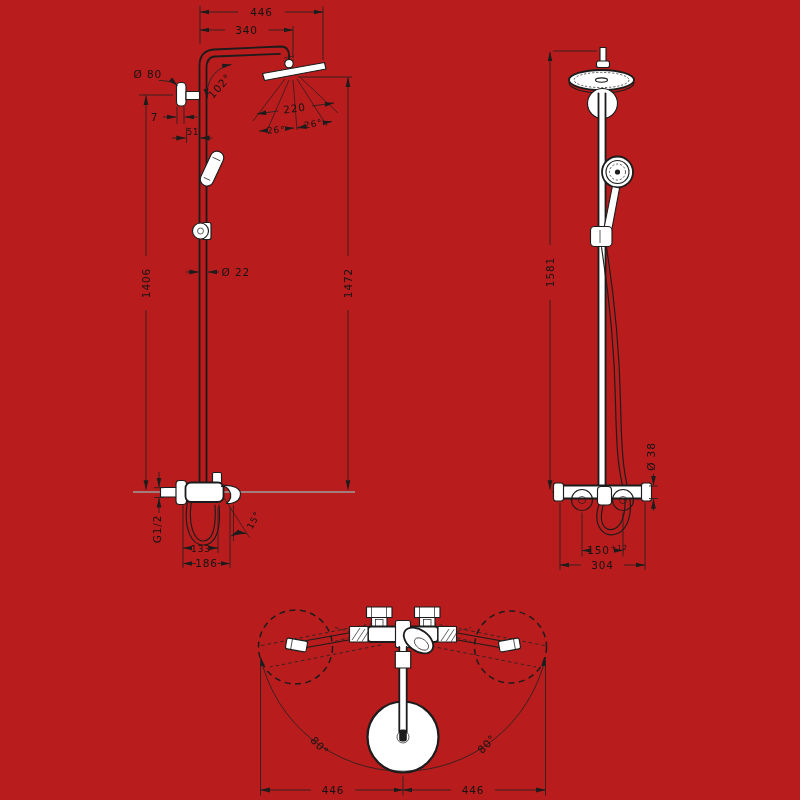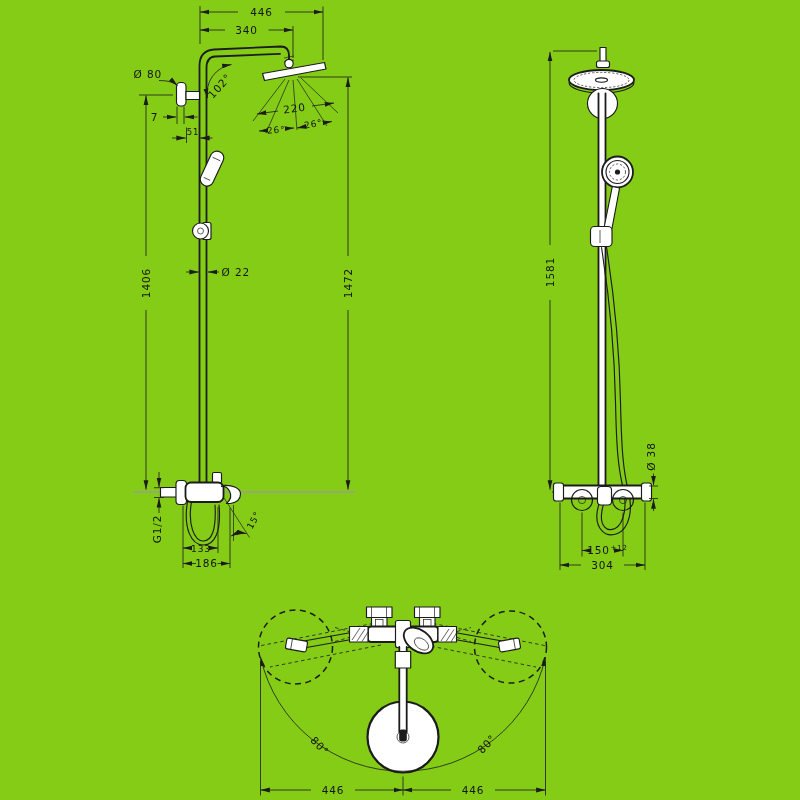--- a/index.html
+++ b/index.html
@@ -1,16 +1,16 @@
 <!DOCTYPE html>
 <html><head>
 <meta charset="utf-8">
 <style>
   html,body{margin:0;padding:0;background:#fff;}
-  #canvas{position:relative;width:800px;height:800px;background:#84cc16;overflow:hidden;}
+  #canvas{position:relative;width:800px;height:800px;background:#b91c1c;overflow:hidden;}
   svg{display:block;}
   .s1{fill:none;stroke:#1c1c1c;stroke-width:1.8;stroke-linecap:round;stroke-linejoin:round;}
   .s2{fill:none;stroke:#1c1c1c;stroke-width:1.15;stroke-linecap:round;stroke-linejoin:round;}
   .thin{fill:none;stroke:#1c1c1c;stroke-width:0.7;}
   .dim{fill:none;stroke:#222;stroke-width:0.85;}
   .gray{fill:none;stroke:#9c9c9c;stroke-width:1.7;}
   .fw{fill:#fff;}
   .fd{fill:#1c1c1c;stroke:none;}
   .dashc{fill:none;stroke:#1c1c1c;stroke-width:1.5;stroke-dasharray:6 4.5;}
   .dsh{stroke-dasharray:3.5 3;}

